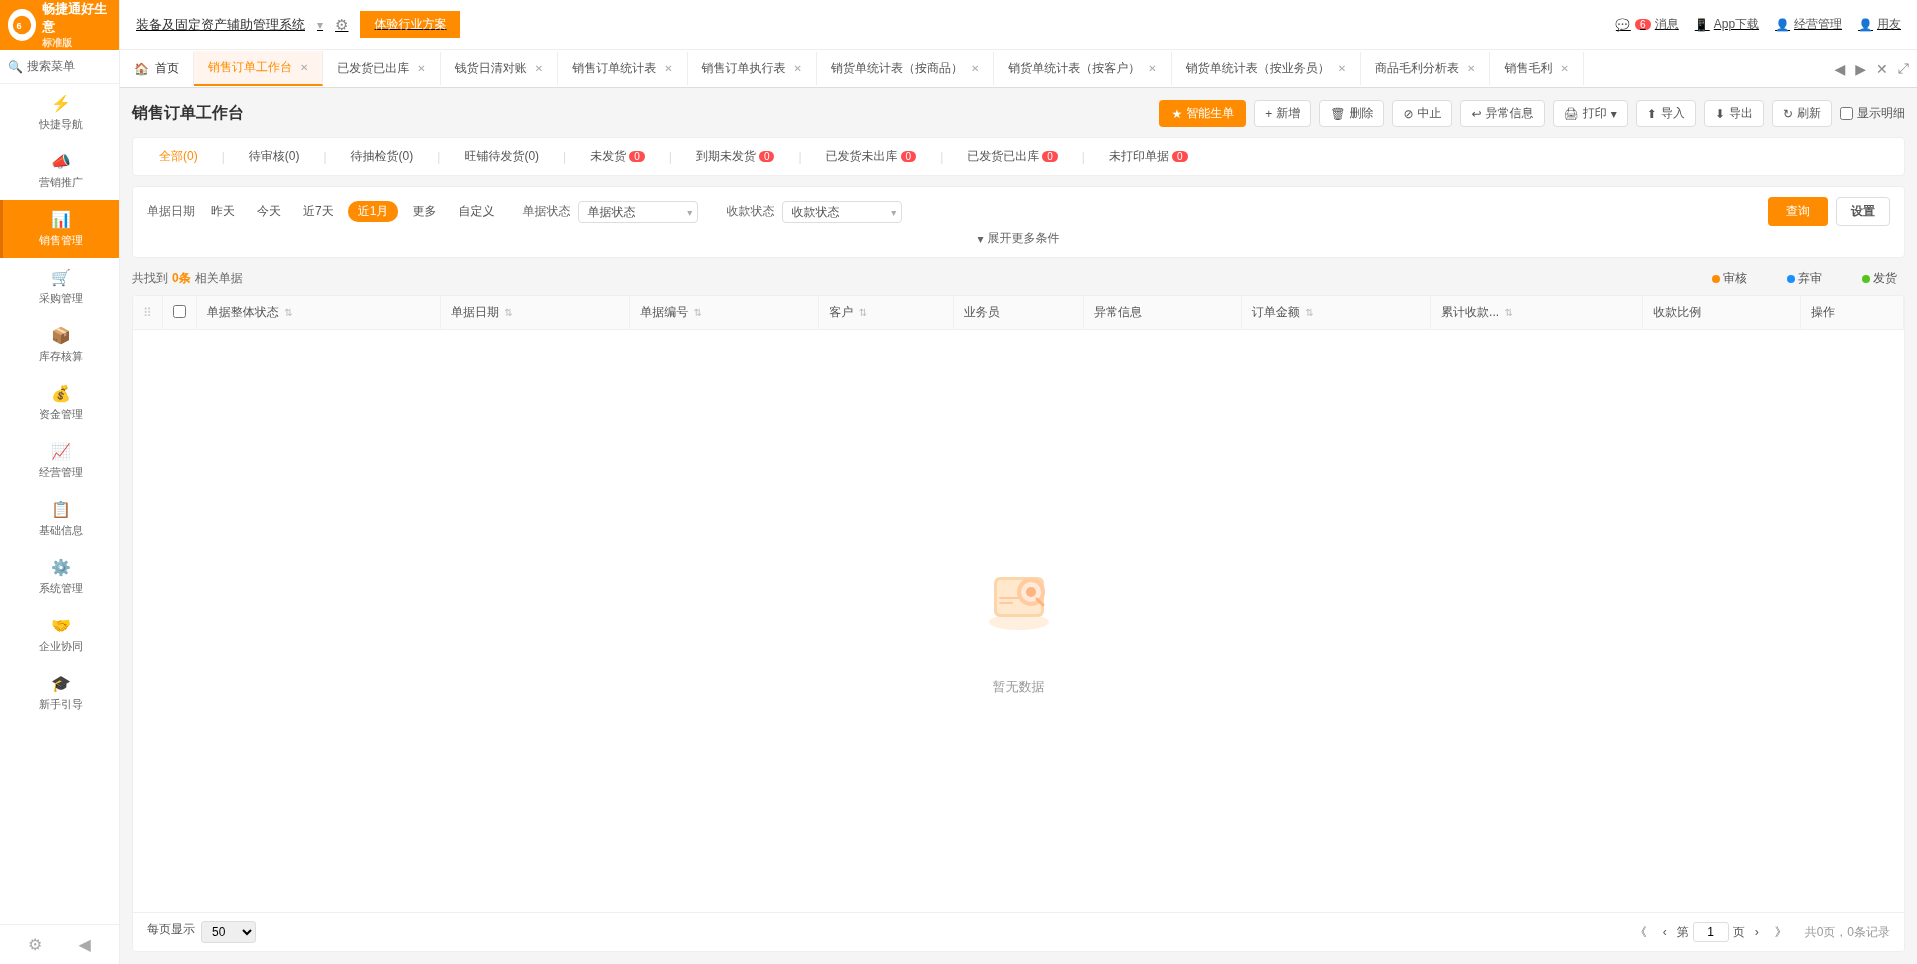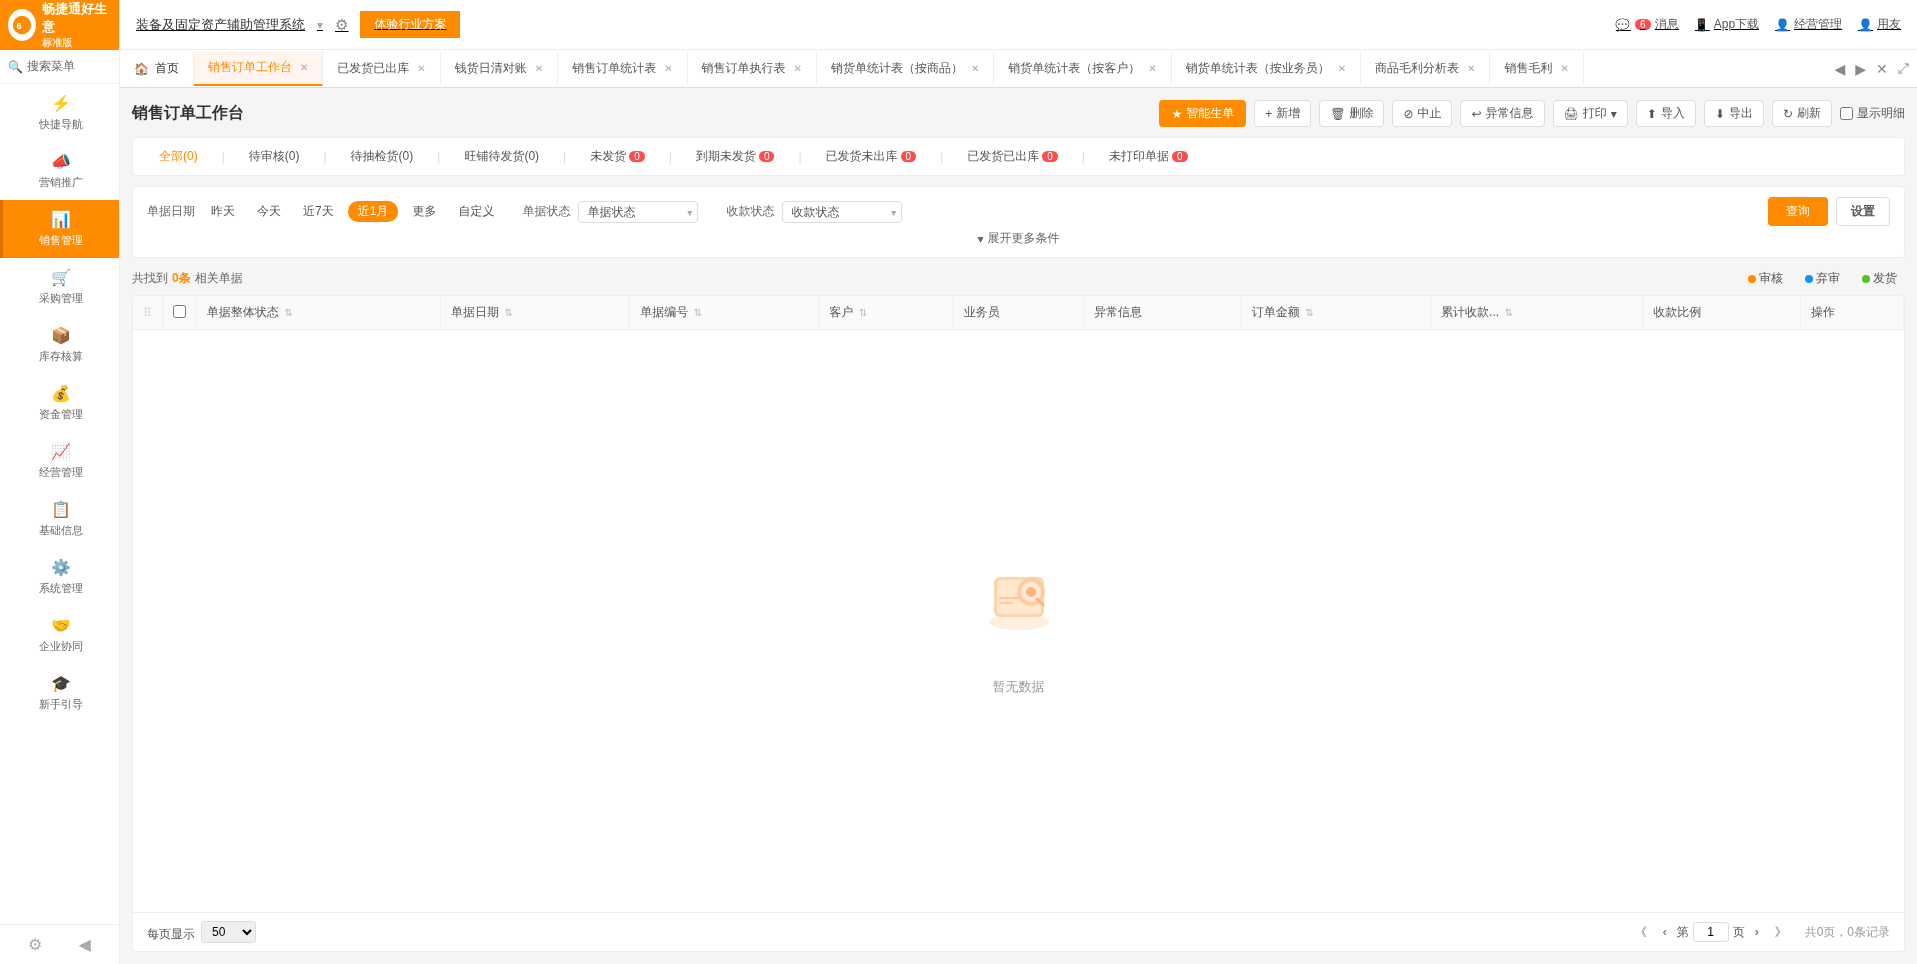--- a/index.html
+++ b/index.html
@@ -62,21 +62,21 @@
     .date-option.active { background: #ff8c00; color: white; border-radius: 10px; padding: 2px 10px; }
     .filter-select { border: 1px solid #ddd; border-radius: 4px; padding: 3px 24px 3px 8px; background: white; font-size: 12px; color: #555; min-width: 120px; appearance: none; position: relative; cursor: pointer; }
     .select-wrapper { position: relative; display: inline-block; }
     .select-wrapper::after { content: '▾'; position: absolute; right: 6px; top: 50%; transform: translateY(-50%); color: #aaa; font-size: 10px; pointer-events: none; }
     .expand-btn { display: flex; align-items: center; gap: 4px; cursor: pointer; color: #666; font-size: 12px; justify-content: center; margin-top: 4px; }
 
     
     .results-header { display: flex; align-items: center; justify-content: space-between; margin-bottom: 6px; font-size: 12px; color: #666; }
     .results-count { display: flex; align-items: center; gap: 4px; }
     .count-highlight { color: #ff8c00; font-weight: bold; }
-    .results-actions { display: flex; align-items: center; gap: 6px; }
+    .results-actions { display: flex; align-items: center; gap: 24px; }
     .result-action-btn { display: flex; align-items: center; gap: 3px; cursor: pointer; color: #555; padding: 2px 8px; border-radius: 3px; font-size: 12px; }
     .result-action-btn .dot { width: 8px; height: 8px; border-radius: 50%; display: inline-block; }
     .dot-orange { background: #ff8c00; }
     .dot-blue { background: #1890ff; }
     .dot-green { background: #52c41a; }
 
     
     .table-wrapper { background: white; border: 1px solid #eee; border-radius: 4px; flex: 1; overflow: auto; display: flex; flex-direction: column; }
     table { width: 100%; border-collapse: collapse; font-size: 12px; }
     thead tr { background: #fafafa; border-bottom: 1px solid #eee; }
@@ -475,21 +475,21 @@
             <circle cx="62" cy="45" r="5" fill="#ffb380"></circle>
             <line x1="68" y1="52" x2="74" y2="58" stroke="#ffb380" stroke-width="3" stroke-linecap="round"></line>
             <rect x="30" y="50" width="20" height="2" rx="1" fill="#ffb380" opacity="0.6"></rect>
             <rect x="30" y="55" width="14" height="2" rx="1" fill="#ffb380" opacity="0.6"></rect>
           </svg>
         </div>
         <span style="color:#999;font-size:13px;">暂无数据</span>
       </div>
 
       <div class="pagination">
-        <div style="display:flex;align-items:flex-end;">
+        <div style="display:flex;align-items:flex-start;">
           <span>每页显示</span>
           <select class="page-size-select">
             <option>50</option>
             <option>10</option>
             <option>20</option>
             <option>100</option>
           </select>
         </div>
         <div class="page-nav">
           <span class="page-btn">《</span>

